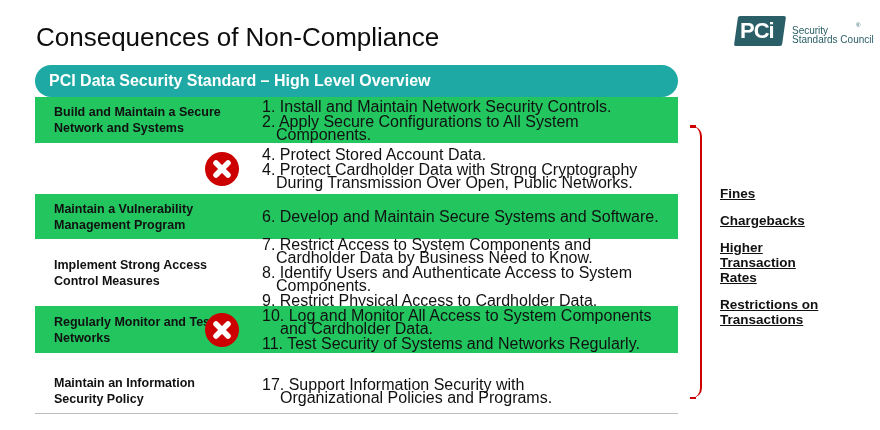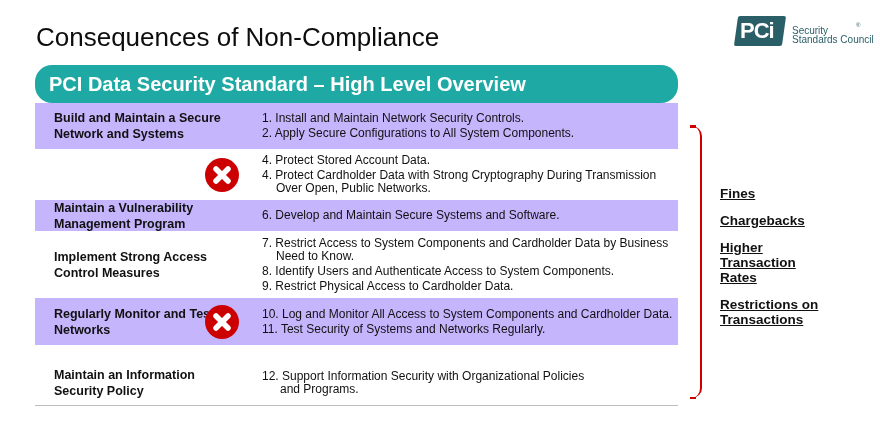--- a/index.html
+++ b/index.html
@@ -4,27 +4,27 @@
   <style>
     html, body { margin:0; padding:0; }
     body { width:880px; height:430px; background:#ffffff; position:relative; overflow:hidden; font-family:"Liberation Sans", sans-serif; color:#111; }
     .title { position:absolute; left:36px; top:22px; font-size:26px; font-weight:normal; letter-spacing:0; color:#0d0d0d; }
     .logo { position:absolute; left:736px; top:14px; width:140px; height:36px; }
     .logo-mark { position:absolute; left:0; top:2px; width:48px; height:30px; background:#2b5f67; transform:skewX(-8deg); border-radius:2px; }
     .logo-mark span { position:absolute; left:4px; top:2px; color:#fff; font-weight:bold; font-size:22px; transform:skewX(8deg); letter-spacing:-1px; }
     .logo-text { position:absolute; left:56px; top:12px; font-size:10px; line-height:9px; color:#2b5f67; }
     .logo-reg { position:absolute; left:120px; top:8px; font-size:6px; color:#2b5f67; }
     .table { position:absolute; left:35px; top:65px; width:643px; }
-    .thead { height:38px; background:#1fa9a4; color:#fff; font-weight:bold; font-size:20px; display:flex; align-items:center; padding-left:14px; box-sizing:border-box;border-radius:17px; }
+    .thead { height:32px; background:#1fa9a4; color:#fff; font-weight:bold; font-size:16px; display:flex; align-items:center; padding-left:14px; box-sizing:border-box;border-radius:17px; }
     .row { position:relative; display:flex; align-items:center; box-sizing:border-box; }
-    .row.gray { background:#c4b5fd; }
+    .row.gray { background:#22c55e; }
     .row.white { background:#ffffff; }
     .row.last { border-bottom:1.5px solid #bdbdbd;margin-top:15px; }
     .cat { width:210px; padding-left:19px; box-sizing:border-box; font-weight:bold; font-size:12.5px; line-height:16px; color:#111; }
-    .reqs { position:absolute; left:227px; right:4px; font-size:12px; line-height:13px; color:#111; }
+    .reqs { position:absolute; left:227px; right:4px; font-size:16px; line-height:13px; color:#111; }
     .req { margin:2px 0; padding-left:14px; text-indent:-14px; }
     .req.wide { padding-left:18px; text-indent:-18px; }
     .x-icon { position:absolute; left:170px; width:34px; height:34px; border-radius:50%; background:#cc0000; display:flex; align-items:center; justify-content:center; }
     .bracket { position:absolute; left:690px; top:126px; width:12px; height:272px; border-right:2.5px solid #cc0000; border-top-right-radius:10px; border-bottom-right-radius:10px; box-sizing:border-box; }
     .bracket::before, .bracket::after { content:""; position:absolute; left:0; width:6px; height:2.5px; background:#cc0000; }
     .bracket::before { top:-1px; }
     .bracket::after { bottom:-1px; }
     .consequences { position:absolute; left:720px; top:186px; width:150px;text-decoration:underline; }
     .cons { font-weight:bold; font-size:13.5px; line-height:15px; color:#111; margin-bottom:12px; }
   </style>
@@ -60,21 +60,21 @@
       <svg width="22" height="22" viewBox="0 0 22 22">
           <path d="M5 5 L17 17 M17 5 L5 17" stroke="#fff" stroke-width="5.5" stroke-linecap="round"></path>
         </svg>
     </div>
     <div class="reqs">
       <div class="req">4. Protect Stored Account Data.</div>
       <div class="req">4. Protect Cardholder Data with Strong Cryptography During Transmission Over Open, Public Networks.</div>
     </div>
   </div>
 
-  <div class="row gray" style="height:31px">
+  <div class="row gray" style="height:45px">
     <div class="cat">Maintain a Vulnerability Management Program</div>
     <div class="reqs">
       <div class="req">6. Develop and Maintain Secure Systems and Software.</div>
     </div>
   </div>
 
   <div class="row white" style="height:67px">
     <div class="cat">Implement Strong Access Control Measures</div>
     <div class="reqs">
       <div class="req">7. Restrict Access to System Components and Cardholder Data by Business Need to Know.</div>
@@ -92,21 +92,21 @@
     </div>
     <div class="reqs">
       <div class="req wide">10. Log and Monitor All Access to System Components and Cardholder Data.</div>
       <div class="req wide">11. Test Security of Systems and Networks Regularly.</div>
     </div>
   </div>
 
   <div class="row white last" style="height:46px">
     <div class="cat">Maintain an Information Security Policy</div>
     <div class="reqs">
-      <div class="req wide" style="padding-right:80px">12. Support Information Security with Organizational Policies and Programs.</div>
+      <div class="req wide" style="padding-right:80px">17. Support Information Security with Organizational Policies and Programs.</div>
     </div>
   </div>
 </div>
 
 <div class="bracket"></div>
 
 <div class="consequences">
   <div class="cons">Fines</div>
   <div class="cons">Chargebacks</div>
   <div class="cons" style="width:90px">Higher Transaction Rates</div>

